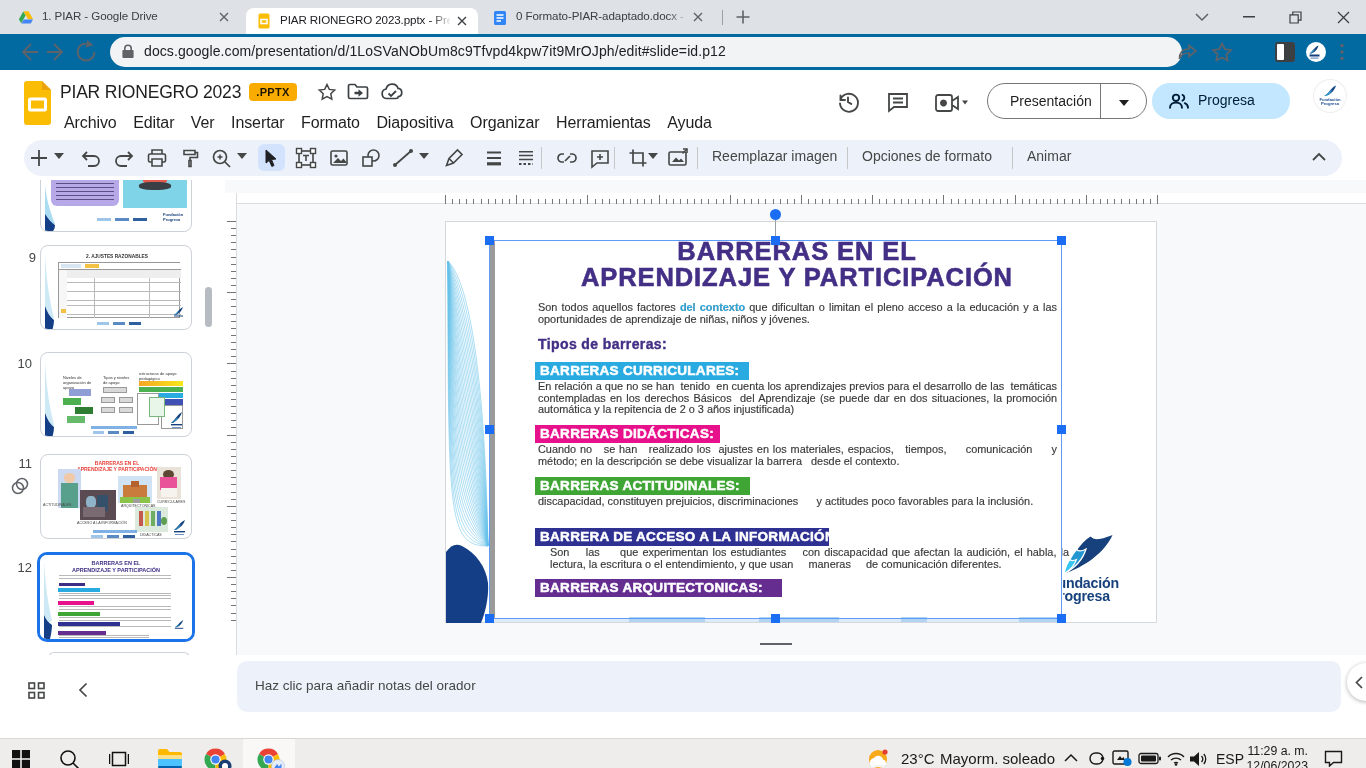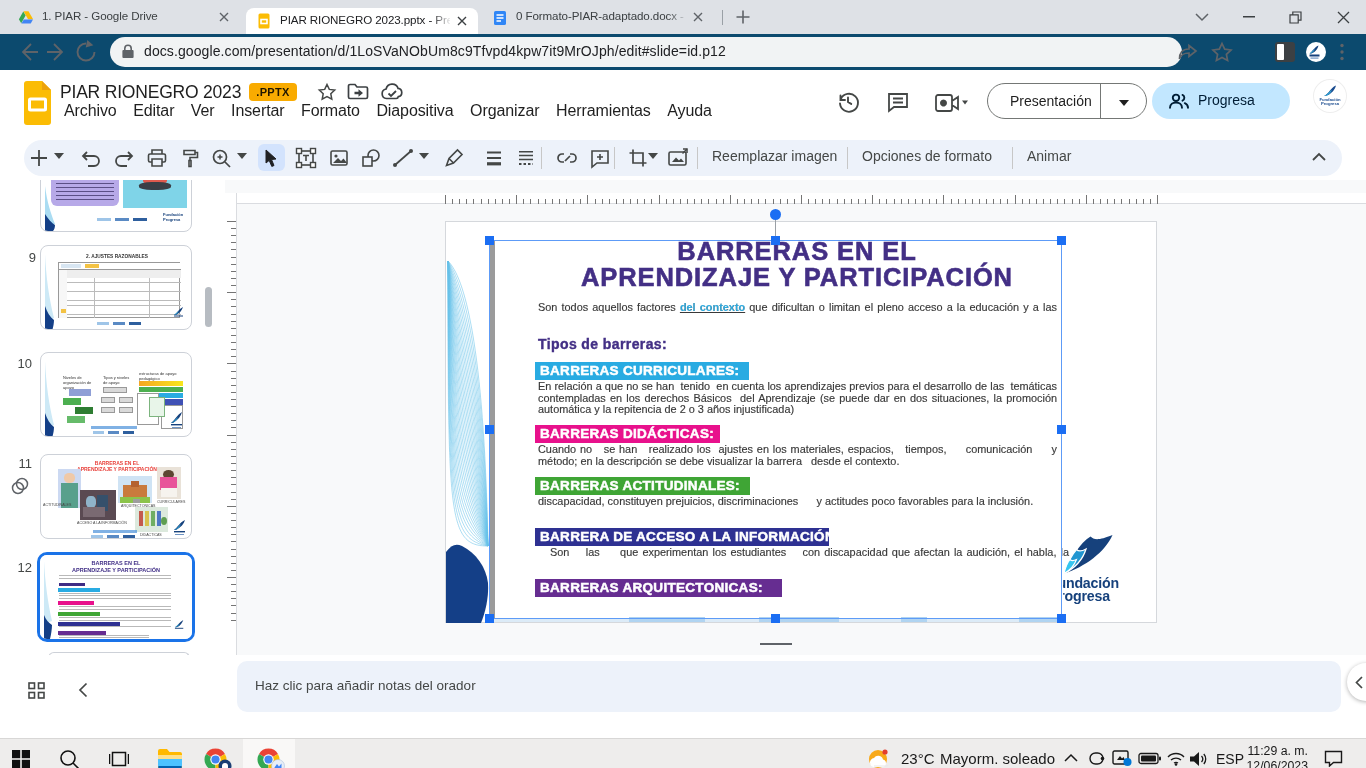--- a/index.html
+++ b/index.html
@@ -15,34 +15,34 @@
 .tab .close { position:absolute; right:8px; top:9px; width:16px; height:16px; color:#5f6368; }
 .tab.active { background:#fff; border-radius:8px 8px 0 0; top:8px; height:26px; }
 .tab.active .favicon { top:5px; }
 .tab.active .title { top:5px; }
 .tab.active .close { top:5px; }
 .tabsep { position:absolute; top:10px; width:1px; height:15px; background:#9aa0a6; }
 #winctl { position:absolute; right:0; top:0; height:34px; }
 #winctl svg { position:absolute; top:0; }
 
 
-#addrbar { position:absolute; left:0; top:34px; width:1366px; height:36px; background:#0c4a6e; }
+#addrbar { position:absolute; left:0; top:34px; width:1366px; height:36px; background:#0369a1; }
 #addrbar .navic { position:absolute; top:5px; width:26px; height:26px; color:#5f6368; }
 #urlpill { position:absolute; left:110px; top:3px; width:1072px; height:30px; background:#f1f3f4; border-radius:15px; }
 #urlpill .lock { position:absolute; left:12px; top:7px; }
 #urltext { position:absolute; left:34px; top:6px; font-size:14px; color:#202124; letter-spacing:0.1px; }
 .addr-right { position:absolute; top:6px; color:#5f6368; }
 
 
 #sheader { position:absolute; left:0; top:70px; width:1366px; height:66px; background:#fff; }
 #slogo { position:absolute; left:21px; top:11px; }
 #doctitle { position:absolute; left:60px; top:12px; font-size:17.5px; letter-spacing:-0.2px; color:#1f1f1f; }
 #pptx { position:absolute; left:249px; top:13px; width:48px; height:18px; background:#f9ab00; border-radius:4px; font-size:11px; font-weight:bold; color:#201600; text-align:center; line-height:18px; letter-spacing:0.3px; }
 .hic { position:absolute; top:12px; color:#444746; }
-#menus { position:absolute; left:64px; top:32px; font-size:16px; color:#1f1f1f; letter-spacing:-0.1px; }
+#menus { position:absolute; left:64px; top:44px; font-size:16px; color:#1f1f1f; letter-spacing:-0.1px; }
 #menus span { margin-right:16.5px; }
 #hdr-right { position:absolute; right:0; top:0; height:66px; }
 #btn-pres { position:absolute; left:0px; top:13px; width:160px; height:36px; border:1px solid #747775; border-radius:18px; background:#fff; }
 #btn-pres .lbl { position:absolute; left:22px; top:9px; font-size:14px; color:#1f1f1f; }
 #btn-pres .div { position:absolute; right:45px; top:0px; width:1px; height:34px; background:#747775; }
 #btn-share { position:absolute; left:165px; top:13px; width:138px; height:36px; background:#c2e7ff; border-radius:18px; }
 #btn-share .lbl { position:absolute; left:46px; top:9px; font-size:14px; font-weight:500; color:#001d35; }
 #avatar { position:absolute; left:327px; top:10px; width:32px; height:32px; border-radius:50%; background:#fff; box-shadow:0 0 0 1px #eee; overflow:hidden; }
 
 
@@ -556,21 +556,22 @@
           <path d="M2 39 C2.0 295 2.0 324 42 324"></path>
         </g>
         <path fill="#143f87" d="M0 330 C5 323 10 321 16 324 C30 331 40 345 42 361 C43 376 39 391 35 401 L0 401 Z"></path>
       </svg>
 
       <div class="abs" style="left:44px; top:19px; width:5px; height:379px; background:#9b9b9b;"></div>
 
       <div class="abs" style="left:95px; top:17px; width:512px; text-align:center; color:#432f85; font-weight:bold; font-size:25.5px; letter-spacing:0.9px; line-height:25.5px; -webkit-text-stroke:0.6px #432f85;">BARRERAS EN EL<br>APRENDIZAJE Y PARTICIPACIÓN</div>
 
       <div class="abs para" style="left:92px; top:80px;">
-          <div class="jl">Son todos aquellos factores <b style="color:#29abe2;text-decoration:underline;">del contexto</b> que dificultan o limitan el pleno acceso a la educación y a las</div>
+          <div class="jl">Son todos aquellos factores <b style="color:#29abe2;">del contexto</b> que dificultan o limitan el pleno acceso a la educación y a las</div>
+          <div class="jl ll">oportunidades de aprendizaje de niñas, niños y jóvenes.</div>
         </div>
       <div class="abs" style="left:92px; top:114px; font-size:14px; font-weight:bold; color:#432f85; letter-spacing:0.4px; -webkit-text-stroke:0.4px #432f85;">Tipos de barreras:</div>
 
       <div class="abs" style="left:89px; top:140px; width:214px; height:18px; background:#29abe2;">
           <span class="bartxt">BARRERAS CURRICULARES:</span>
         </div>
       <div class="abs para" style="left:92px; top:159px;">
           <div class="jl">En relación a que no se han&nbsp; tenido&nbsp; en cuenta los aprendizajes previos para el desarrollo de las&nbsp; temáticas</div>
           <div class="jl">contempladas en los derechos Básicos&nbsp; del Aprendizaje (se puede dar en dos situaciones, la promoción</div>
           <div class="jl ll">automática y la repitencia de 2 o 3 años injustificada)</div>
@@ -586,20 +587,21 @@
           <span class="bartxt">BARRERAS ACTITUDINALES:</span>
         </div>
       <div class="abs para" style="left:92px; top:274px;">
           <div class="jl ll">discapacidad, constituyen prejuicios, discriminaciones&nbsp;&nbsp;&nbsp;&nbsp;&nbsp; y actitudes poco favorables para la inclusión.</div>
         </div>
       <div class="abs" style="left:89px; top:306px; width:294px; height:18px; background:#2e3192;">
           <span class="bartxt">BARRERA DE ACCESO A LA INFORMACIÓN:</span>
         </div>
       <div class="abs para" style="left:92px; top:325px;margin-left:12px;">
           <div class="jl">Son&nbsp;&nbsp;&nbsp; las&nbsp;&nbsp;&nbsp;&nbsp; que experimentan los estudiantes&nbsp;&nbsp;&nbsp; con discapacidad que afectan la audición, el habla, la</div>
+          <div class="jl ll">lectura, la escritura o el entendimiento, y que usan&nbsp;&nbsp;&nbsp;&nbsp; maneras&nbsp;&nbsp;&nbsp;&nbsp; de comunicación diferentes.</div>
         </div>
       <div class="abs" style="left:89px; top:357px; width:247px; height:18px; background:#662d91;">
           <span class="bartxt">BARRERAS ARQUITECTONICAS:</span>
         </div>
       <div class="abs para" style="left:92px; top:376px;">
         </div>
 
       <div class="abs" style="left:46px; top:396px; width:570px; height:4px; background:#dcebf7;"></div>
       <div class="abs" style="left:183px; top:395px; width:76px; height:5px; background:#b0d4f1;"></div>
       <div class="abs" style="left:313px; top:395px; width:80px; height:5px; background:#b0d4f1;"></div>

